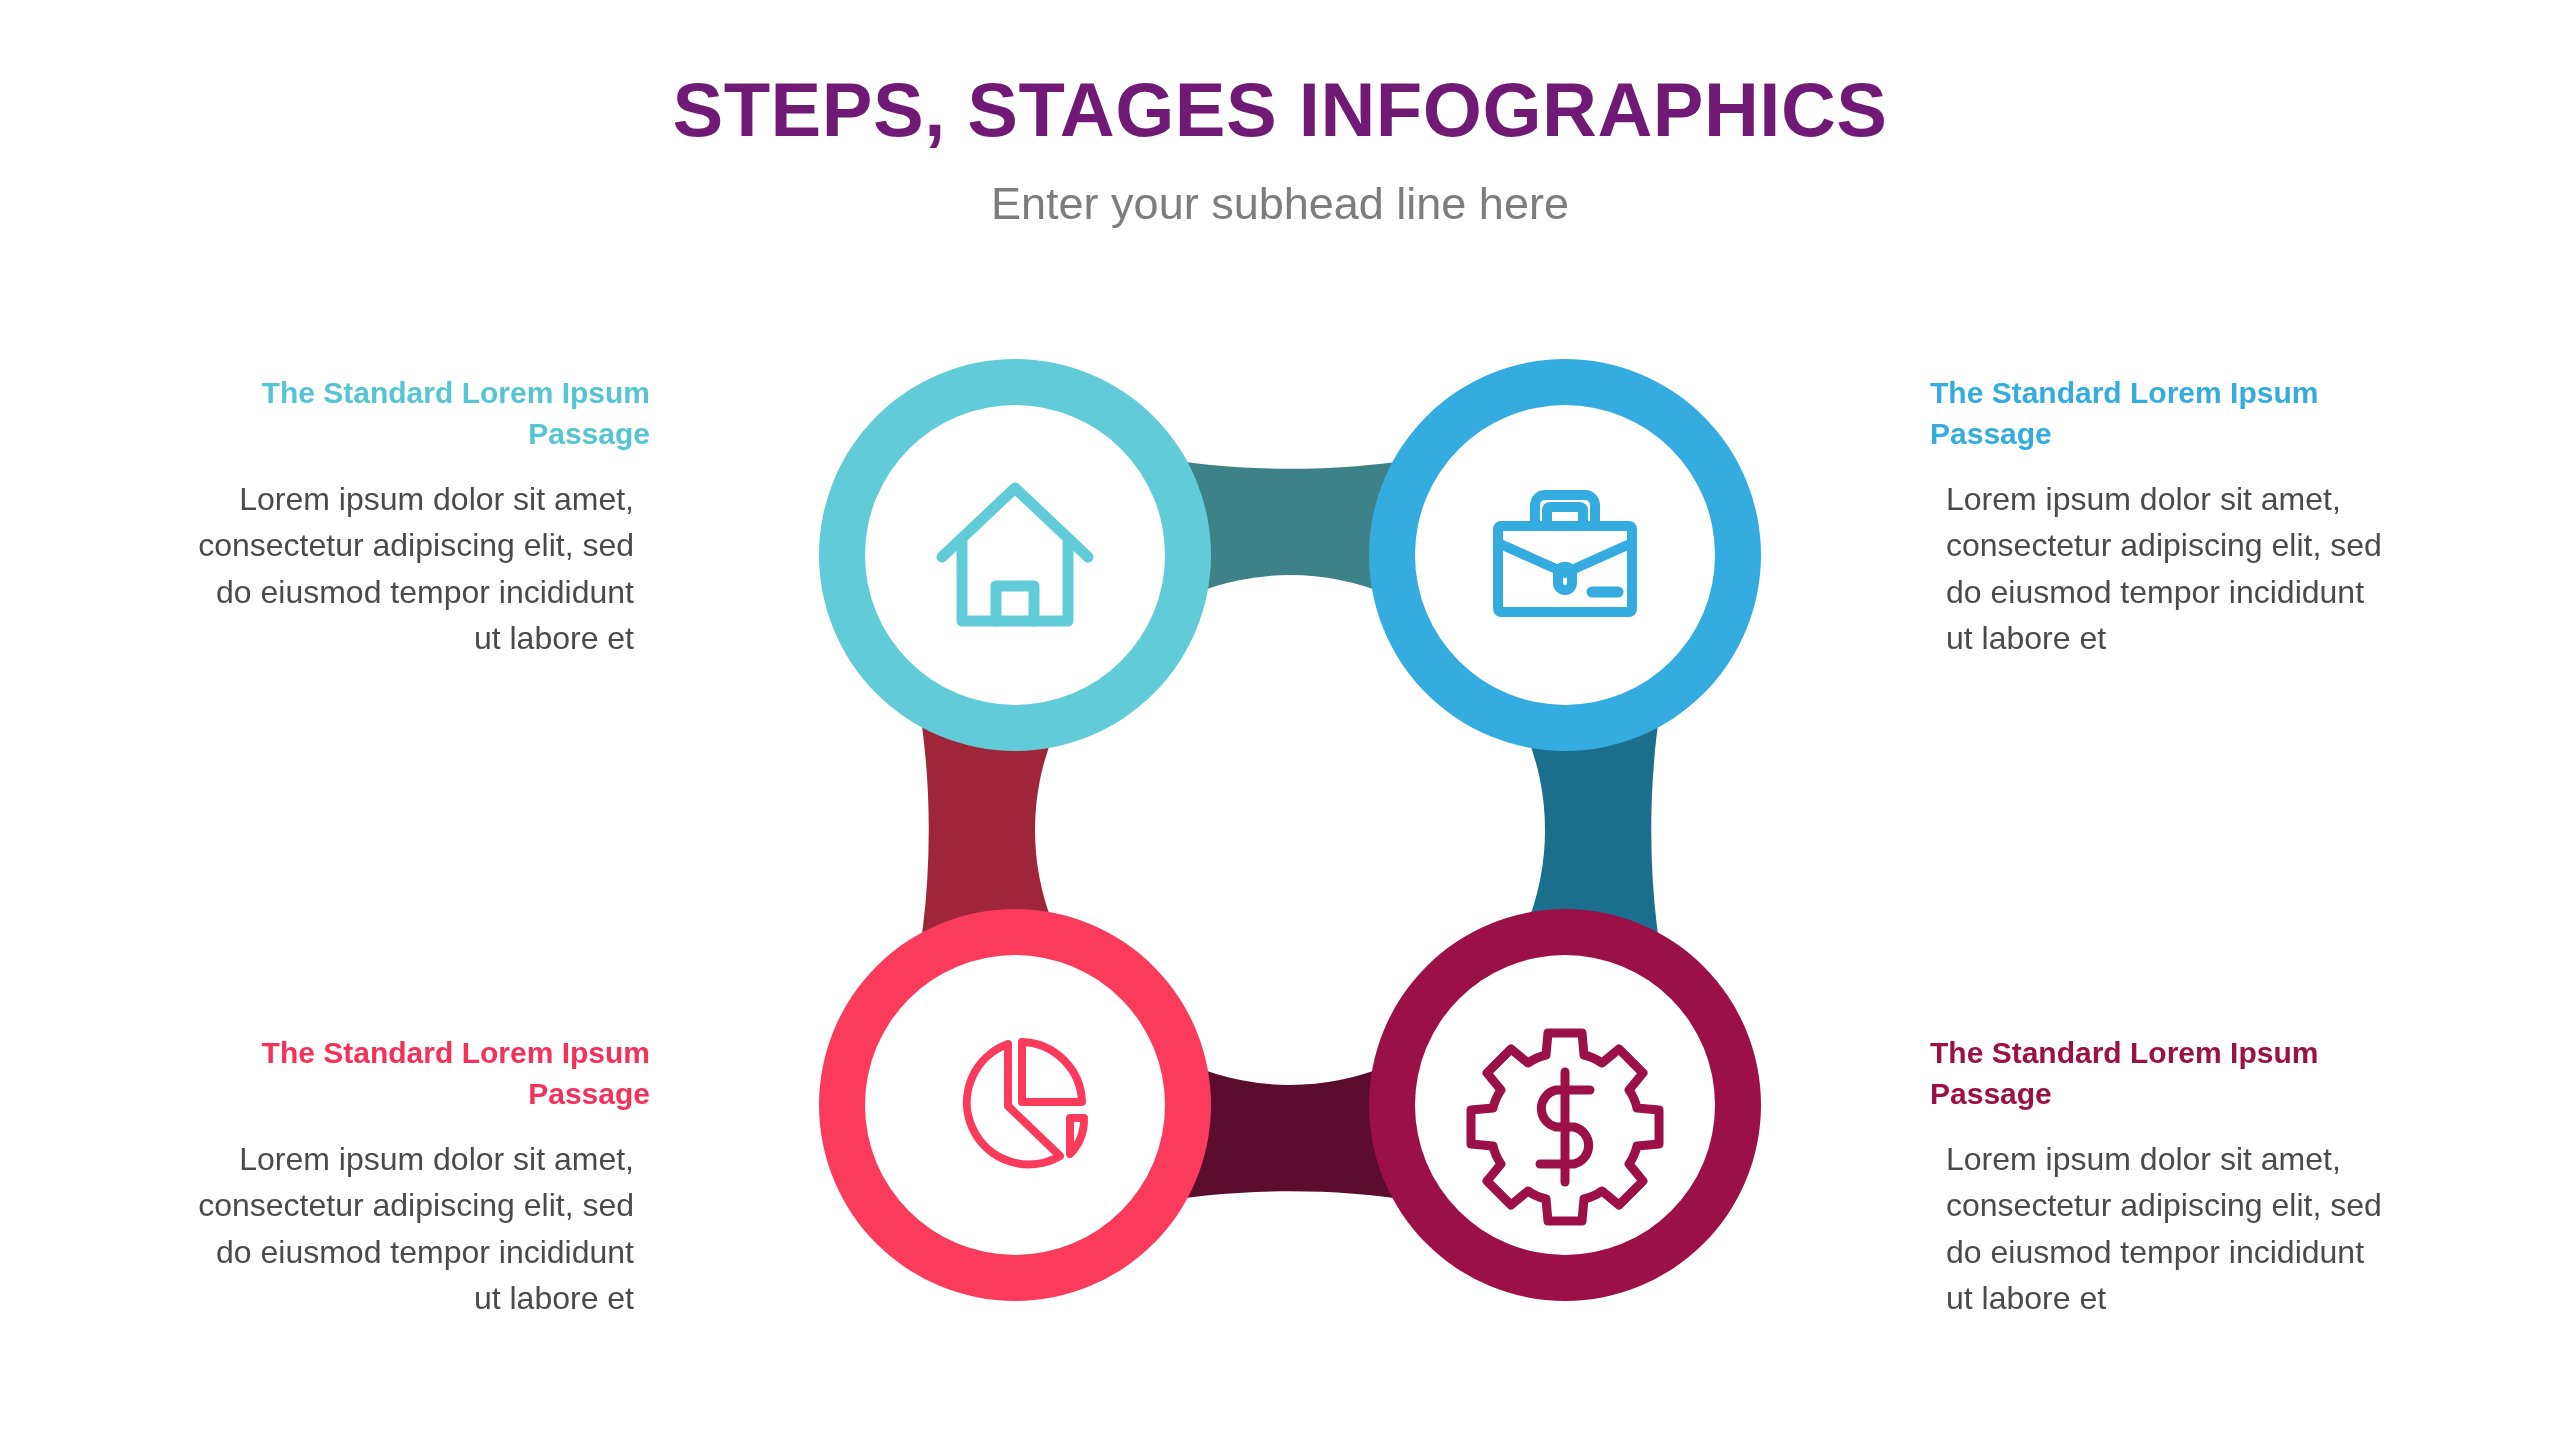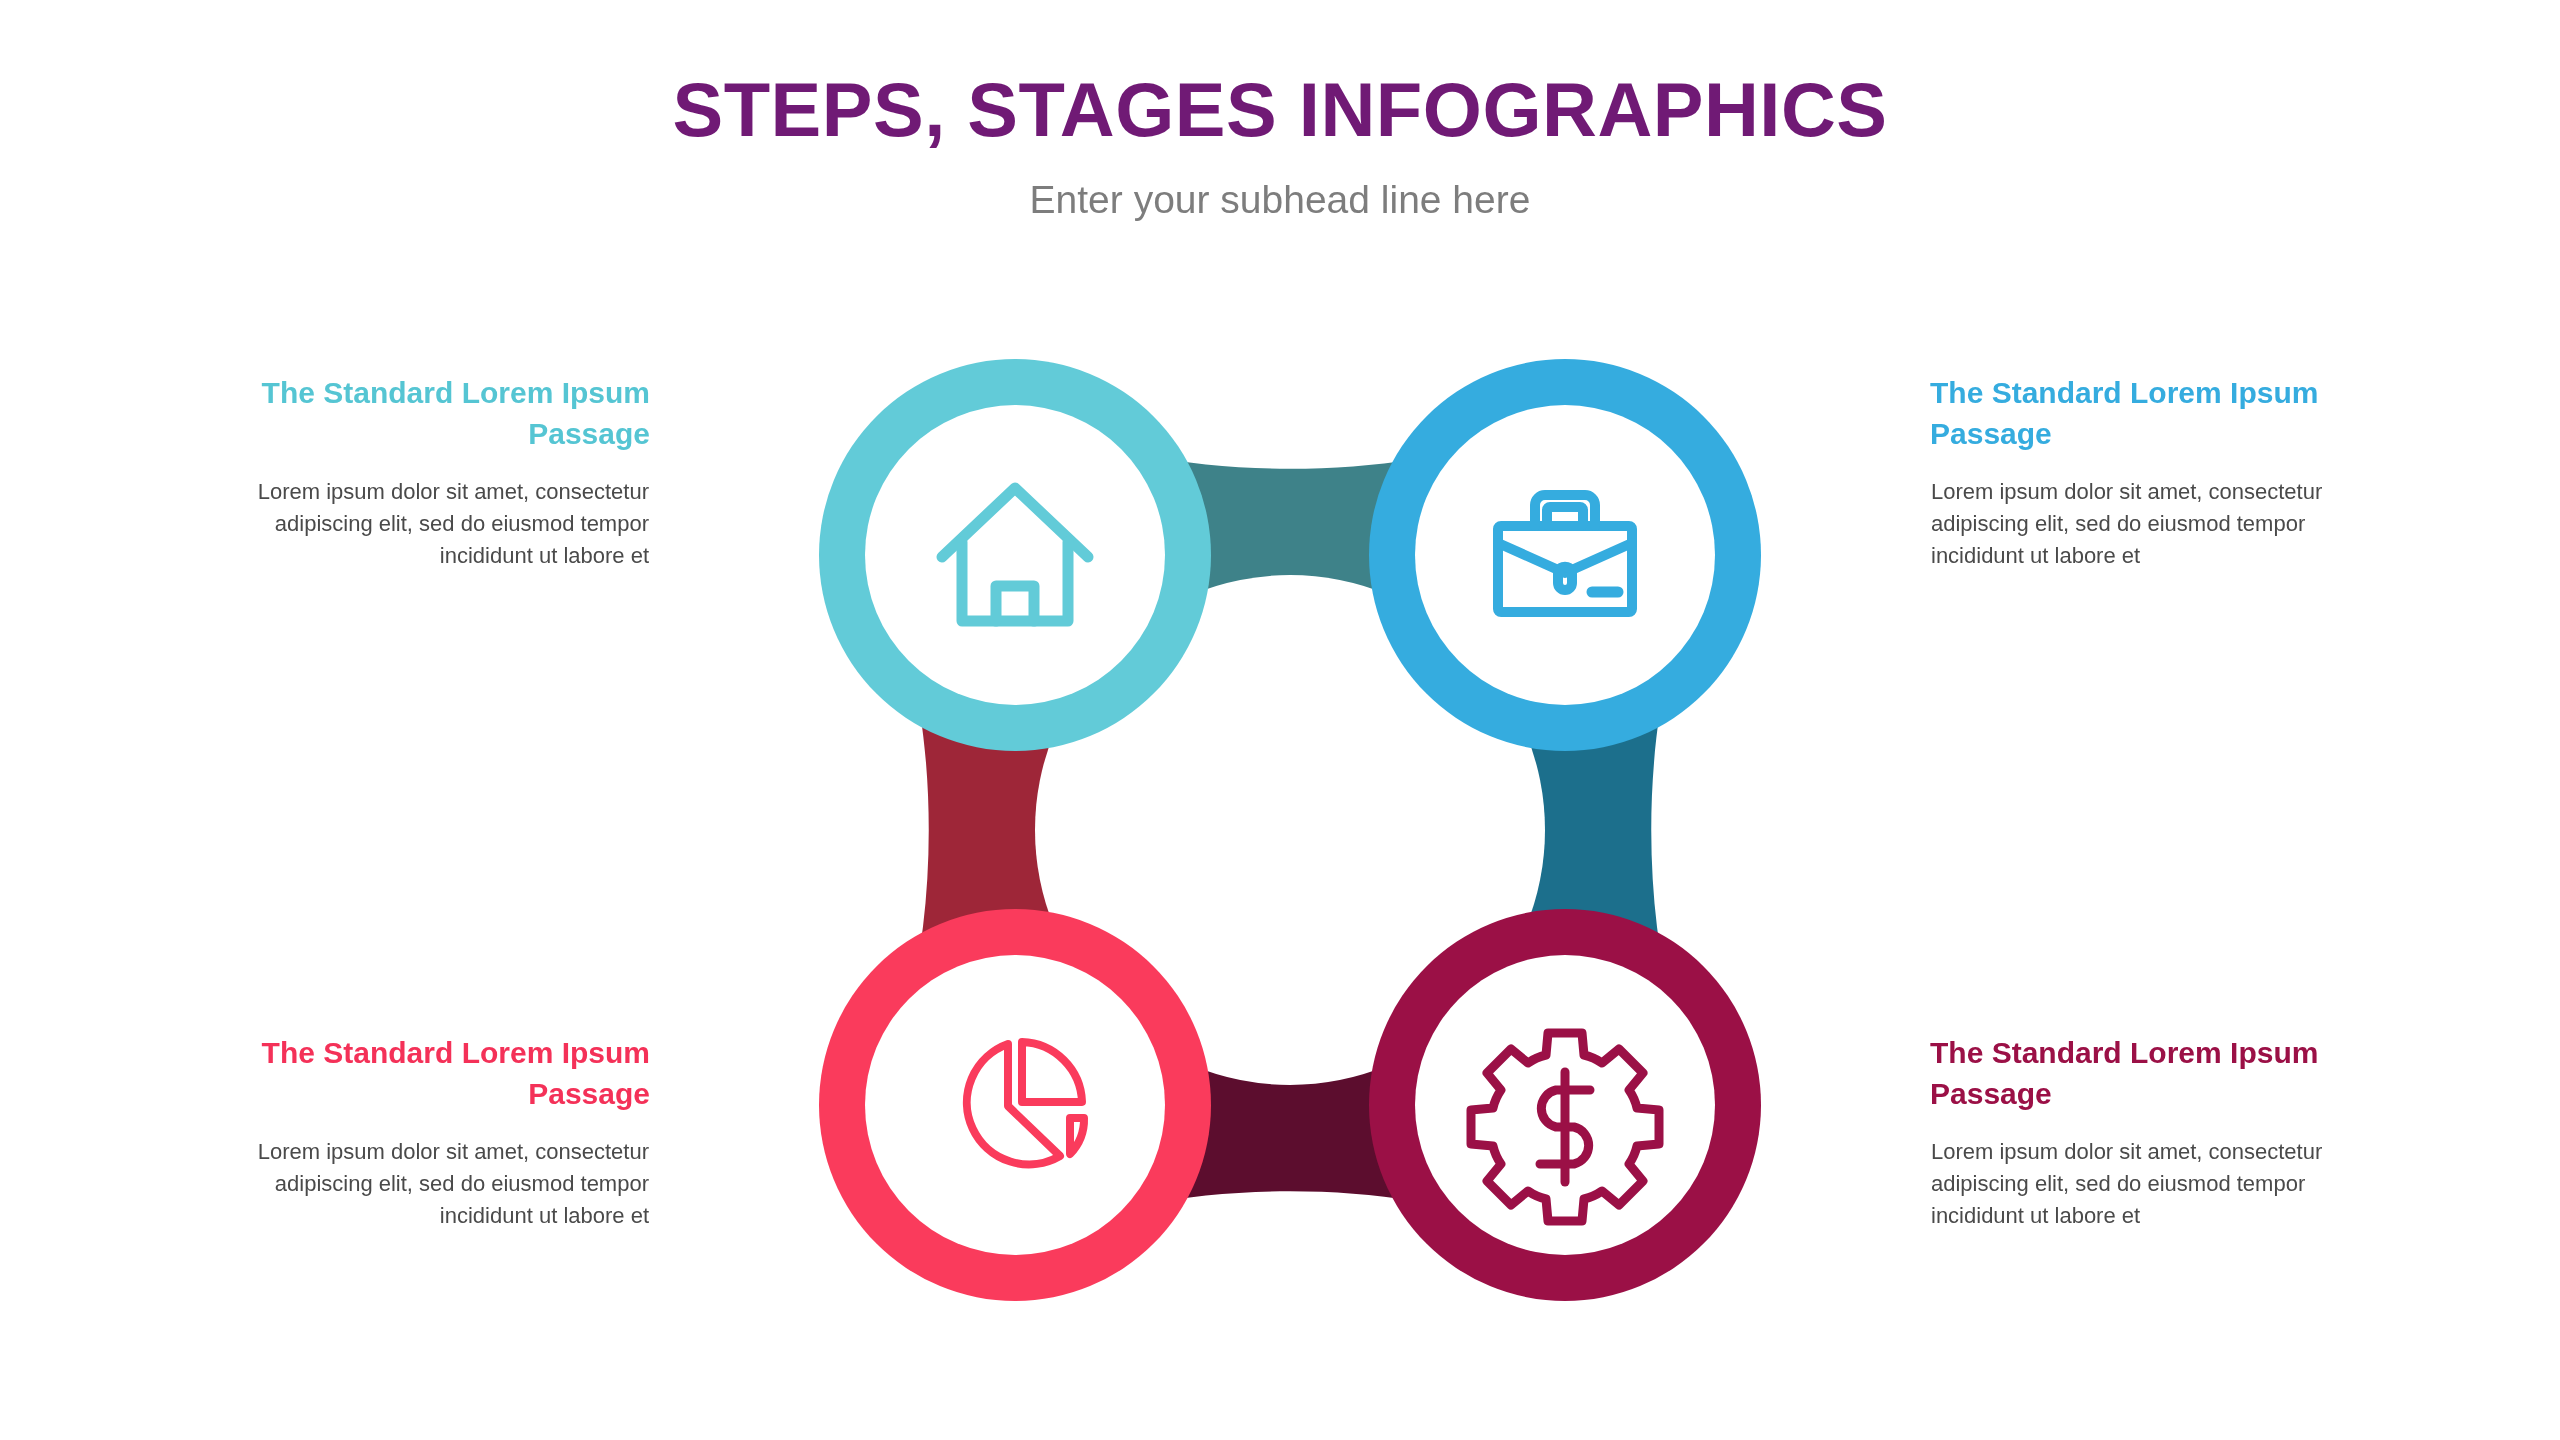--- a/index.html
+++ b/index.html
@@ -27,21 +27,21 @@
   }
   .title {
     font-size: 76px;
     font-weight: bold;
     color: #444444;
     letter-spacing: 0.5px;
     line-height: 1.0;
     margin: 0;
   }
   .subtitle {
-    font-size: 39px;
+    font-size: 45px;
     color: #7d7d7d;
     margin: 0;
     padding-top: 30px;
     font-weight: normal;
   }
 
   
   .diagram {
     position: absolute;
     left: 730px;
@@ -56,24 +56,24 @@
     position: absolute;
     width: 470px;
   }
   .block .heading {
     font-size: 30px;
     font-weight: bold;
     line-height: 1.35;
     margin: 18px 0 22px 0;
   }
   .block .body {
-    font-size: 22px;
+    font-size: 32px;
     line-height: 1.45;
     color: #4a4a4a;
-    margin: 1px;
+    margin: 16px;
     font-weight: normal;
   }
   .block.left  { text-align: right; }
   .block.right { text-align: left; }
 
   #block-tl { left: 180px;  top: 355px; }
   #block-bl { left: 180px;  top: 1015px; }
   #block-tr { left: 1930px; top: 355px; }
   #block-br { left: 1930px; top: 1015px; }
 </style>

